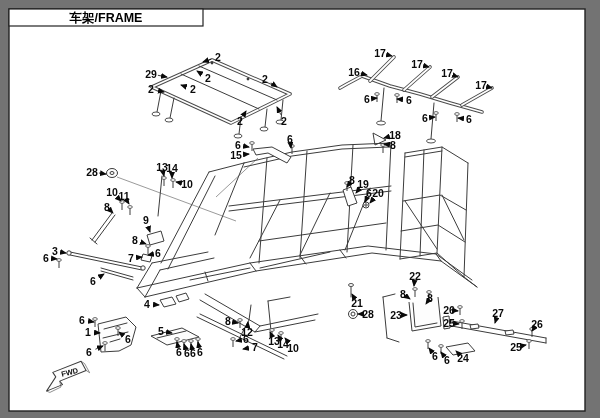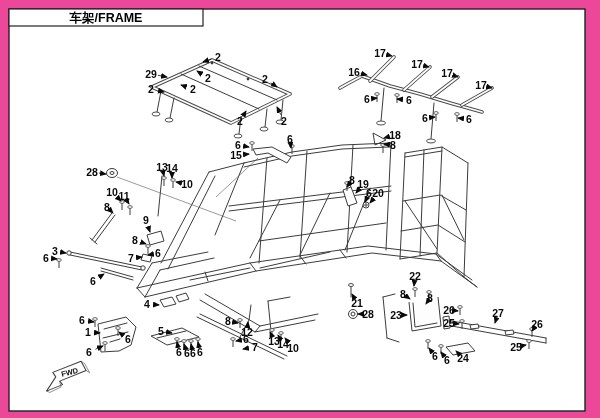--- a/index.html
+++ b/index.html
@@ -1,16 +1,16 @@
 <!DOCTYPE html>
 <html><head>
 <meta charset="utf-8">
 <style>
   html,body{margin:0;padding:0;background:#fff;}
-  .page{position:relative;width:600px;height:418px;background:#ec4899;overflow:hidden;
+  .page{position:relative;width:600px;height:418px;background:#737373;overflow:hidden;
         font-family:"Liberation Sans",sans-serif;}
   svg{display:block;}
   .ln{stroke:#3c3c3c;stroke-width:1;fill:none;stroke-linecap:round;stroke-linejoin:round;}
   .thin{stroke:#555;stroke-width:.6;fill:none;}
   .tube-o{stroke:#4a4a4a;stroke-width:3.6;fill:none;stroke-linejoin:round;stroke-linecap:round;}
   .tube-i{stroke:#ffffff;stroke-width:1.8;fill:none;stroke-linejoin:round;stroke-linecap:round;}
   .part{stroke:#3c3c3c;stroke-width:1;fill:#fdfdfd;stroke-linejoin:round;}
   .foot{stroke:#3c3c3c;stroke-width:.9;fill:#fff;}
   .callout{font:bold 10.5px "Liberation Sans",sans-serif;fill:#0a0a0a;}
   .title-text{font:bold 12.5px "Liberation Sans",sans-serif;fill:#000;}

